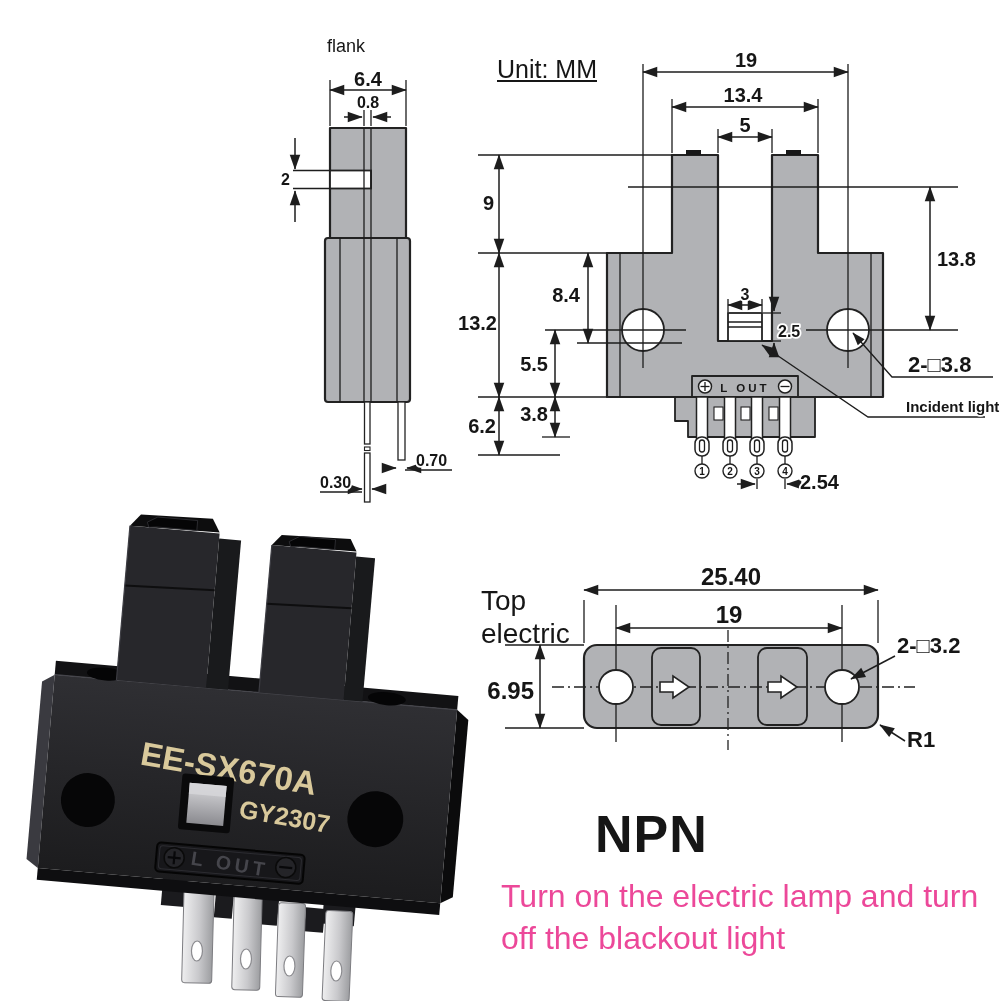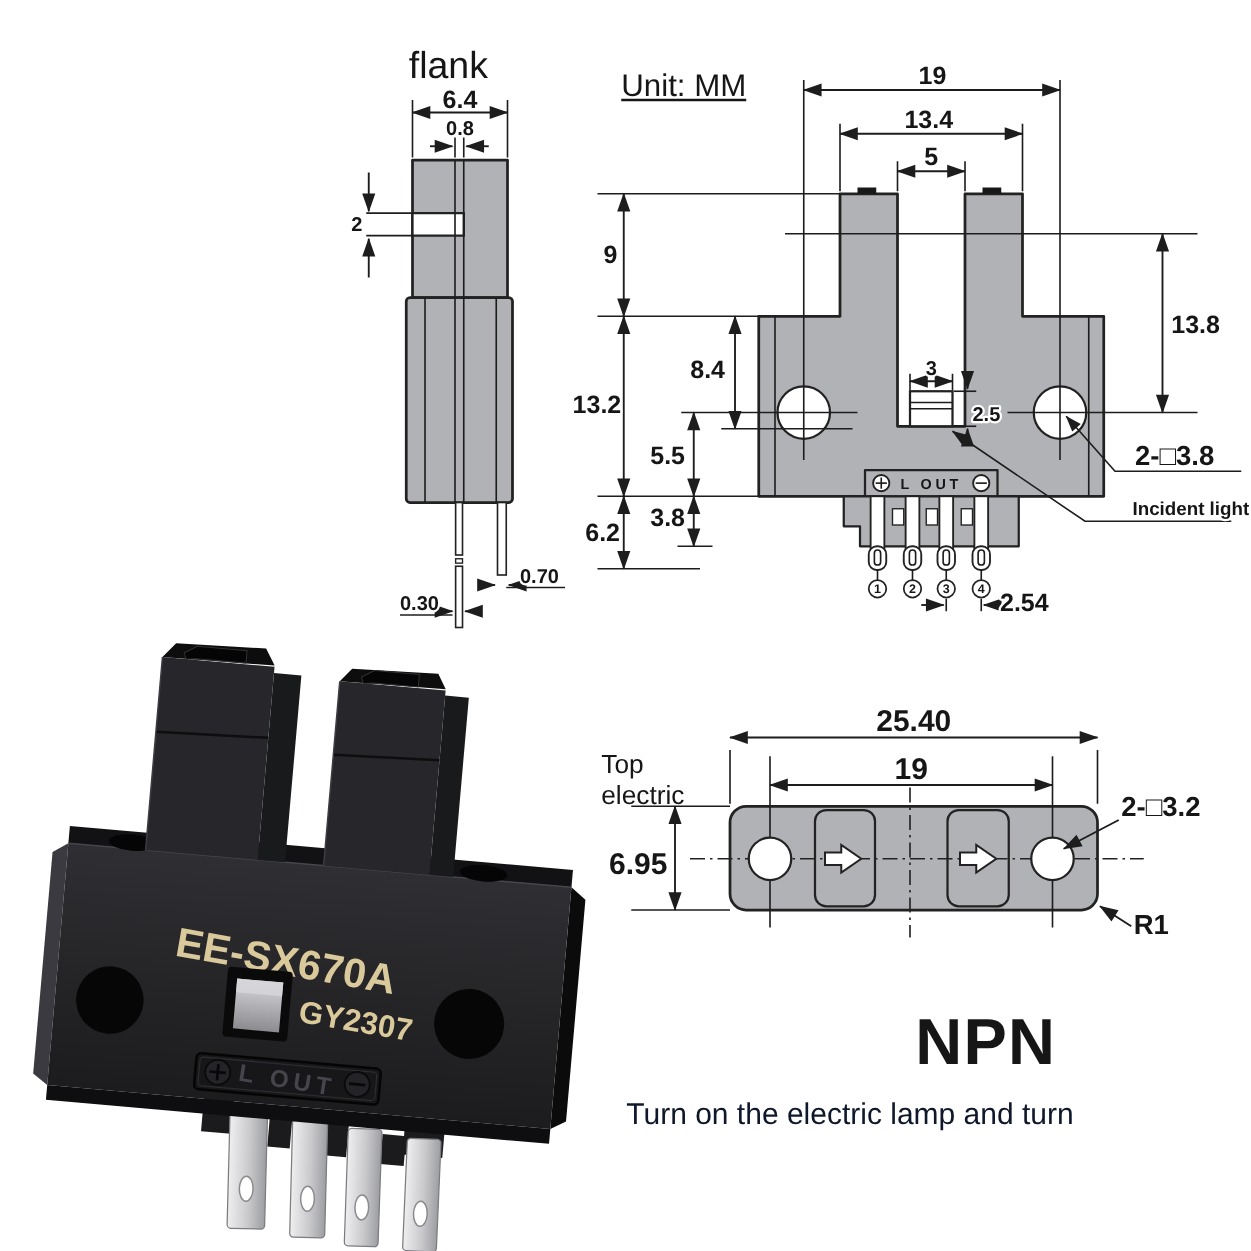--- a/index.html
+++ b/index.html
@@ -1,24 +1,24 @@
 <!DOCTYPE html>
 <html><head>
 <meta charset="utf-8">
 <style>
   html,body{margin:0;padding:0;background:#fff;}
   #page{position:relative;width:1001px;height:1001px;background:#fff;overflow:hidden;
         font-family:"Liberation Sans",sans-serif;}
   #page svg{position:absolute;left:0;top:0;}
   .lbl{position:absolute;color:#161616;white-space:nowrap;}
-  #flank-label{left:327px;top:36px;font-size:30px;font-weight:500;}
+  #flank-label{left:327px;top:36px;font-size:18px;font-weight:500;}
   #unit-label{left:497px;top:55px;font-size:25px;font-weight:500;text-decoration:underline;}
-  #top-surface-label{left:481px;top:584px;font-size:21px;font-weight:500;line-height:1.18;margin-top:16px;}
-  #npn-label{left:595px;top:804px;width:250px;text-align:right;font-size:52px;font-weight:800;letter-spacing:1px;}
-  #npn-desc{left:501px;top:876px;font-size:24px;font-weight:400;line-height:1.30;color:#0f172a;}
+  #top-surface-label{left:481px;top:584px;font-size:28px;font-weight:500;line-height:1.18;}
+  #npn-label{left:595px;top:804px;width:250px;text-align:left;font-size:52px;font-weight:800;letter-spacing:1px;}
+  #npn-desc{left:501px;top:876px;font-size:32px;font-weight:400;line-height:1.30;color:#ec4899;}
   
   .gray{fill:#b1b2b5;stroke:#222;stroke-width:2.2;stroke-linejoin:round;}
   .wht{fill:#fff;stroke:#222;stroke-width:1.8;}
   .ln{stroke:#222;stroke-width:1.6;fill:none;}
   .thin{stroke:#1d1d1d;stroke-width:1.3;fill:none;}
   .dim{stroke:#1d1d1d;stroke-width:1.5;fill:none;marker-start:url(#aS);marker-end:url(#aE);}
   .ae{stroke:#1d1d1d;stroke-width:1.5;fill:none;marker-end:url(#aE);}
   .dt{font:700 20px "Liberation Sans",sans-serif;fill:#161616;paint-order:stroke;stroke:#fff;stroke-width:3.5px;stroke-linejoin:round;}
   .dts{font-size:16px;}
   .cl{stroke:#222;stroke-width:1.3;fill:none;stroke-dasharray:12 4 2 4;}
@@ -382,15 +382,16 @@
 
 <div class="lbl" id="flank-label">flank</div>
 <div class="lbl" id="unit-label">Unit: MM</div>
 <div class="lbl" id="top-surface-label">
   <div>Top</div>
   <div>electric</div>
 </div>
 <div class="lbl" id="npn-label">NPN</div>
 <div class="lbl" id="npn-desc">
   <div>Turn on the electric lamp and turn</div>
+  <div>off the blackout light</div>
 </div>
 
 </div>
 
 </body></html>

